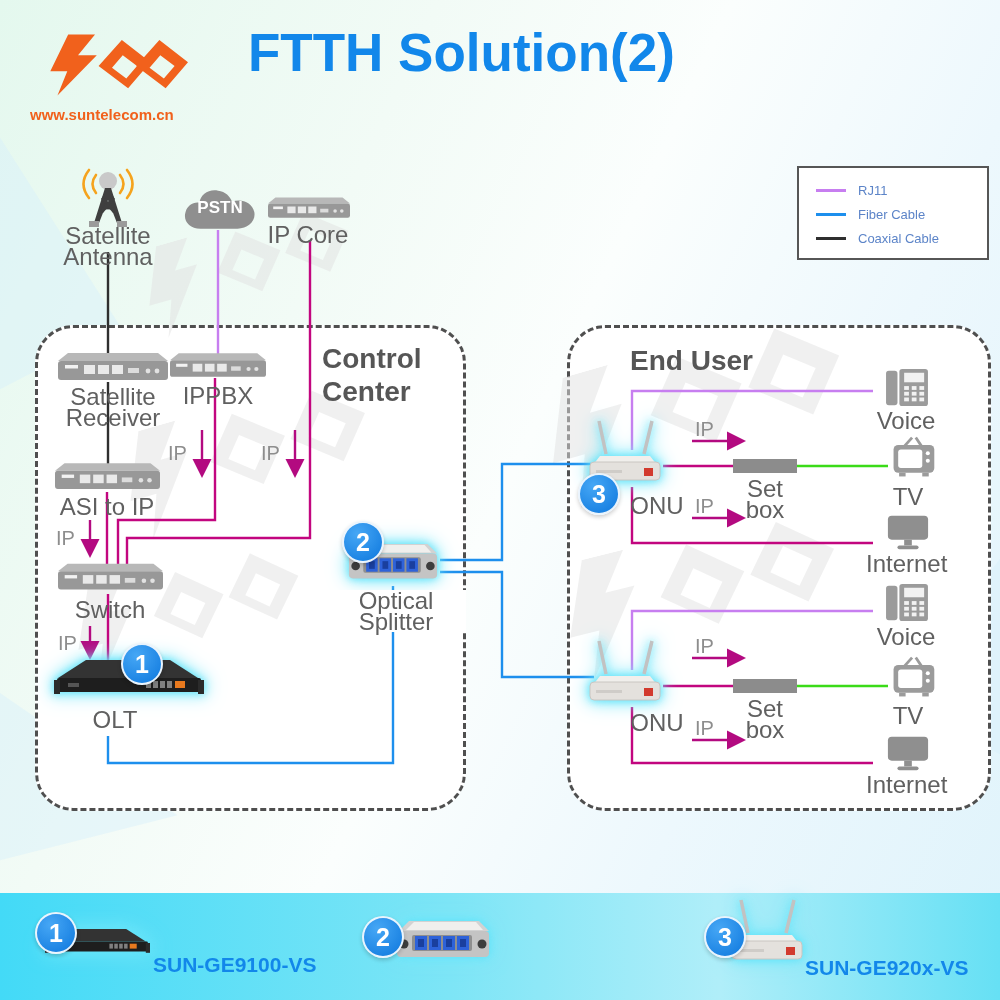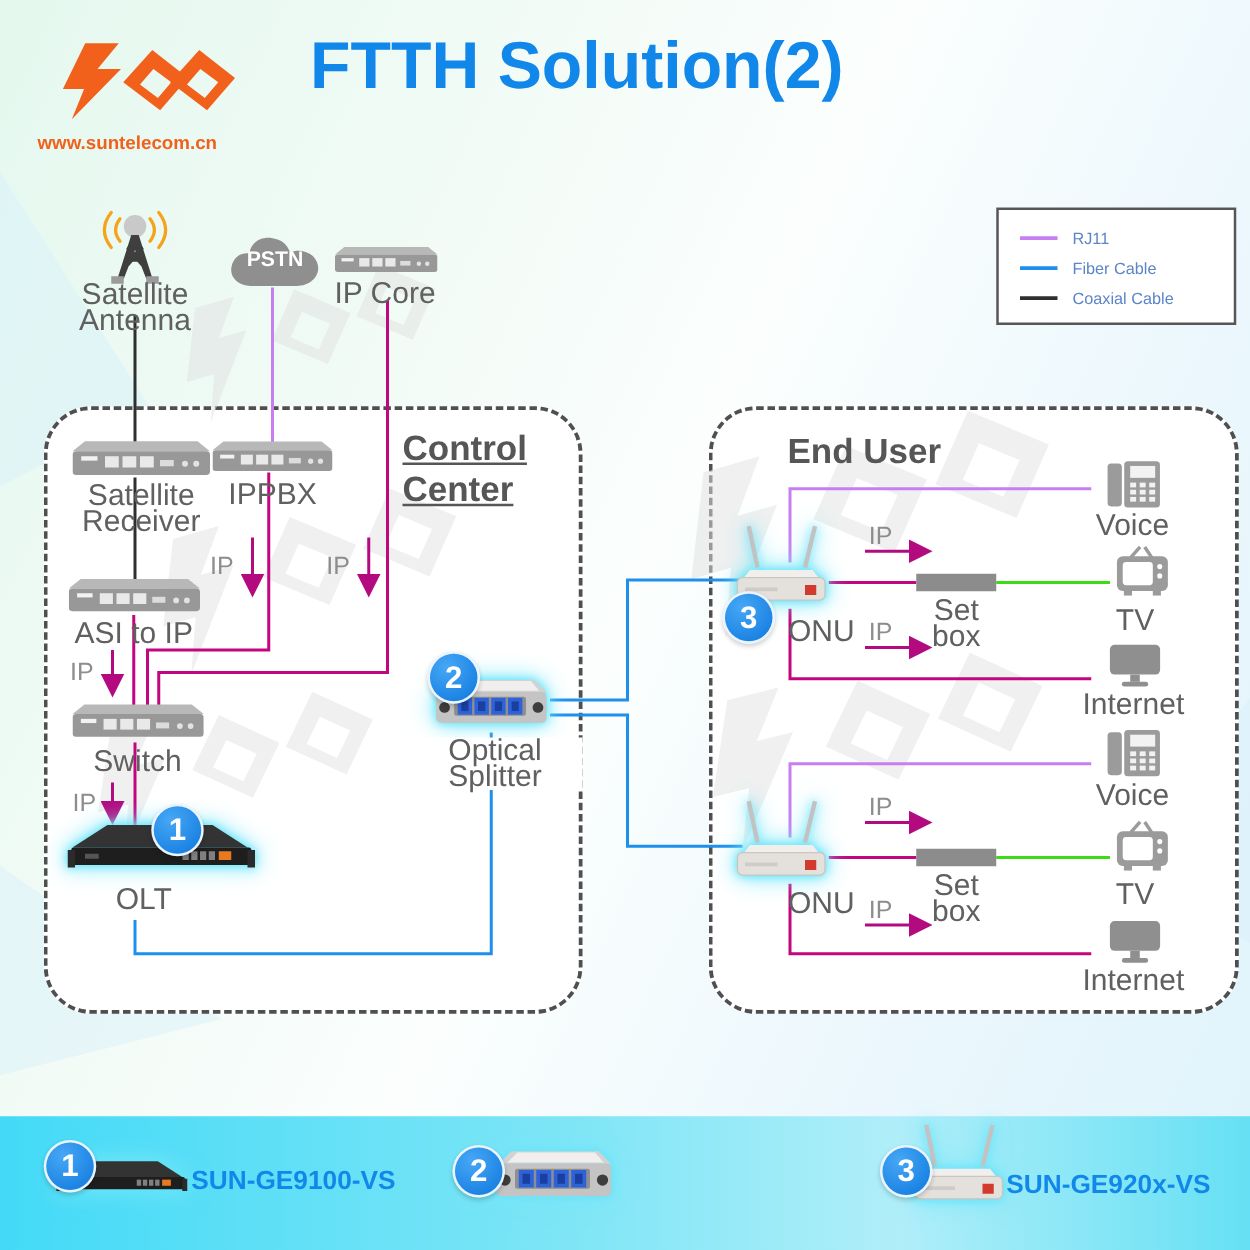--- a/index.html
+++ b/index.html
@@ -34,21 +34,21 @@
   #legend{position:absolute;left:797px;top:166px;width:188px;background:#fff;
     border:2px solid #565656;z-index:20;padding:10px 0 8px 0;}
   .legend-row{display:flex;align-items:center;height:24px;padding-left:17px;}
   .legend-swatch{width:30px;height:3px;margin-right:12px;}
   .legend-label{color:#5c84c8;font-size:13px;}
   
   .setbox{position:absolute;width:64px;height:14px;background:#8c8c8c;z-index:20;}
   
   #band{position:absolute;left:0;top:893px;width:1000px;height:107px;z-index:5;
     background:linear-gradient(90deg,#43daf7 0%,#7de5f6 45%,#b0eef9 72%,#66e0f4 100%);}
-  .model{position:absolute;color:#1287ea;font-weight:bold;font-size:21px;z-index:20;}
+  .model{position:absolute;color:#1287ea;font-weight:bold;font-size:21px;z-index:20;margin-top:20px;}
   .cloud-text{position:absolute;color:#fff;font-size:17px;font-weight:bold;z-index:21;}
 </style>
 </head>
 <body>
 
 <div id="canvas">
 
   <svg width="0" height="0" style="position:absolute">
     <defs>
       <symbol id="wm-sun" viewBox="0 0 240 110">
@@ -188,21 +188,21 @@
     <rect x="7" y="13" width="13" height="3.5" fill="#f2f2f2"></rect>
     <rect x="26" y="13" width="11" height="9" fill="#e9e9e9"></rect>
       <rect x="40" y="13" width="11" height="9" fill="#e9e9e9"></rect>
       <rect x="54" y="13" width="11" height="9" fill="#e9e9e9"></rect>
     <rect x="70" y="16" width="11" height="5" fill="#dcdcdc"></rect>
     <circle cx="90" cy="19" r="2.4" fill="#e2e2e2"></circle>
       <circle cx="99" cy="19" r="2.4" fill="#e2e2e2"></circle>
   </svg>
   <div class="lbl" style="left:258px;top:224px;width:100px;">IP Core</div>
 
-  <div class="box-title" style="left:322px;top:342px;text-decoration:underline;">
+  <div class="box-title" style="left:322px;top:342px;">
     <span>Control</span><br>
     <span>Center</span>
   </div>
 
   <svg class="dev" style="left:58px;top:352px;" width="110" height="30" viewBox="0 0 110 30">
     <polygon points="10,1 100,1 110,9 0,9" fill="#b8b8b8"></polygon>
     <rect x="0" y="9" width="110" height="19" rx="3" fill="#989898"></rect>
     <rect x="7" y="13" width="13" height="3.5" fill="#f2f2f2"></rect>
     <rect x="26" y="13" width="11" height="9" fill="#e9e9e9"></rect>
       <rect x="40" y="13" width="11" height="9" fill="#e9e9e9"></rect>

